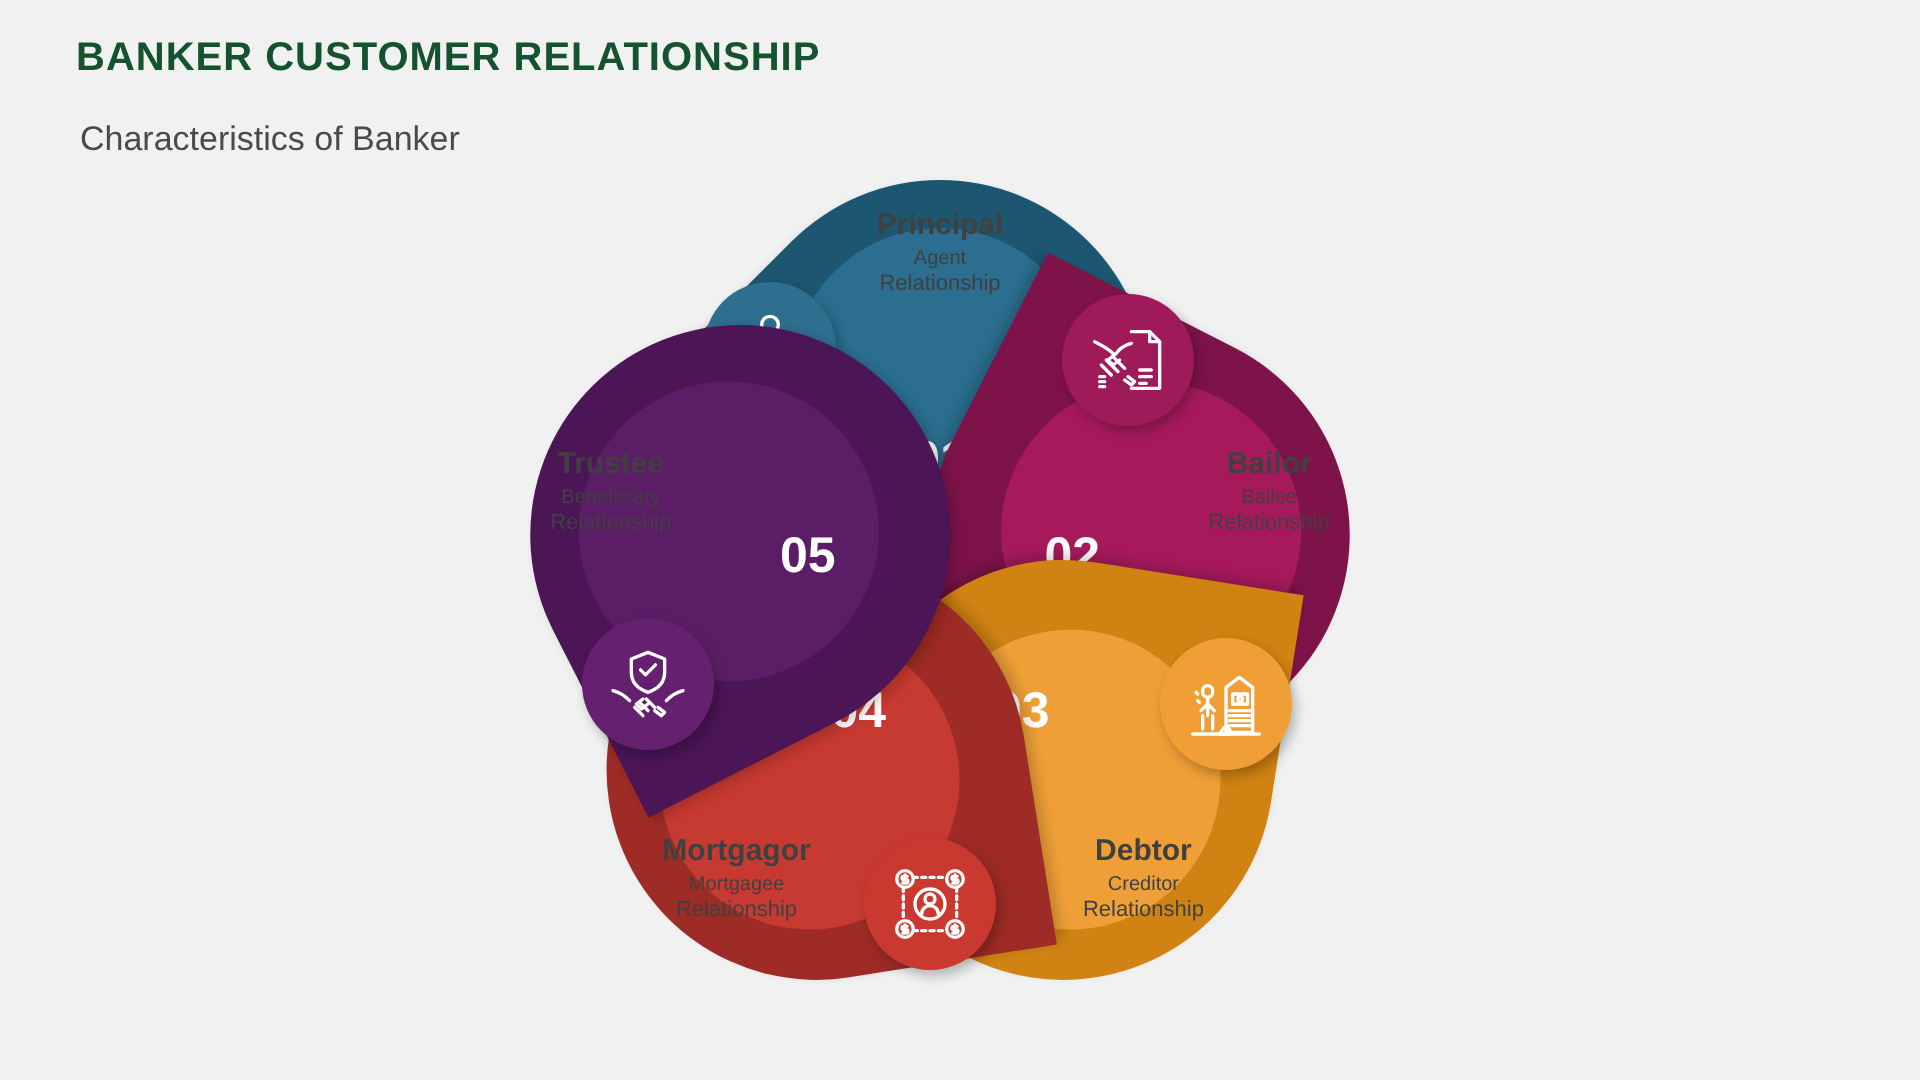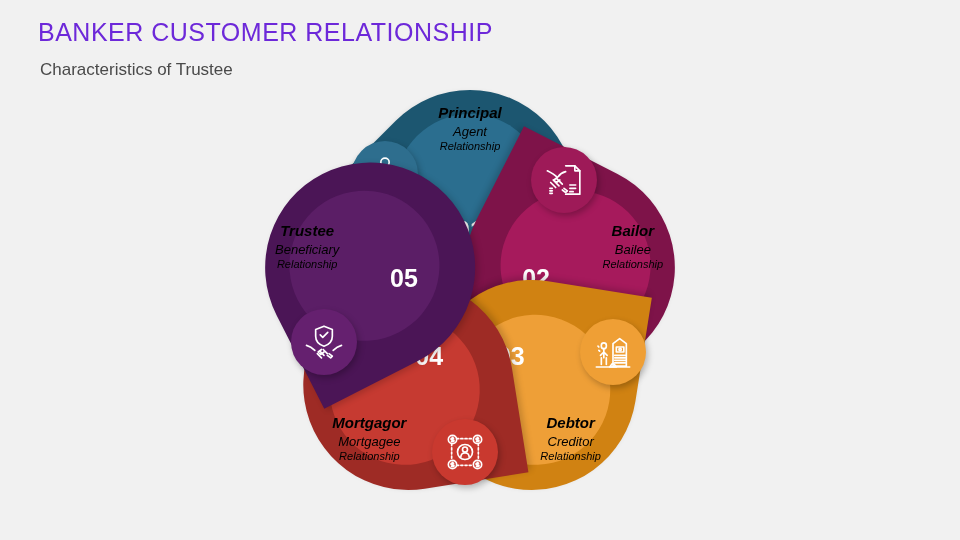--- a/index.html
+++ b/index.html
@@ -7,21 +7,21 @@
     width:960px;height:540px;overflow:hidden;
     background:#f1f1f1;
     font-family:"Liberation Sans",sans-serif;
     position:relative;
   }
 
   .slide{position:absolute;inset:0;}
 
   .title{
     position:absolute;left:38px;top:18px;
-    font-size:25px;font-weight:normal;color:#6d28d9;
+    font-size:20px;font-weight:bold;color:#14532d;
     letter-spacing:.5px;white-space:nowrap;
   }
   .subtitle{
     position:absolute;left:40px;top:60px;
     font-size:17px;color:#4a4a4a;white-space:nowrap;
   }
 
   
   .flower{
     position:absolute;left:470px;top:300px;
@@ -47,43 +47,42 @@
   }
   .petal-num{
     position:absolute;
     font-size:25px;font-weight:bold;color:#ffffff;
     width:60px;text-align:center;
     left:-30px;top:-84px;
   }
   .petal-text{
     position:absolute;
     width:170px;left:-85px;top:-196px;
-    text-align:center;color:#000000;
+    text-align:center;color:#404040;
     line-height:1.22;
-    font-style:italic;
   }
   .p-title{font-size:15px;font-weight:bold;display:block;margin-bottom:2px;}
-  .p-sub1{font-size:13px;display:block;}
+  .p-sub1{font-size:10px;display:block;}
   .p-sub2{font-size:11px;display:block;}
 
   .badge{
     position:absolute;
     width:66px;height:66px;border-radius:50%;
     box-shadow:2px 3px 6px rgba(0,0,0,.25);
     display:flex;align-items:center;justify-content:center;
   }
   .badge svg{width:40px;height:40px;display:block;}
 </style>
 </head>
 <body>
 
 <div class="slide">
 
   <div class="title">BANKER CUSTOMER RELATIONSHIP</div>
-  <div class="subtitle">Characteristics of Trustee</div>
+  <div class="subtitle">Characteristics of Banker</div>
 
   <div class="flower" id="flower">
       <div class="petal" style="transform: rotate(0deg);">
         <div class="petal-body" style="background: rgb(28, 86, 112);"></div>
         <div class="petal-inner" style="background: rgb(43, 110, 143);"></div>
         <div class="petal-num" style="transform: rotate(0deg);">01</div>
         <div class="petal-text" style="transform: rotate(0deg);">
           <span class="p-title">Principal</span>
           <span class="p-sub1">Agent</span>
           <span class="p-sub2">Relationship</span>

